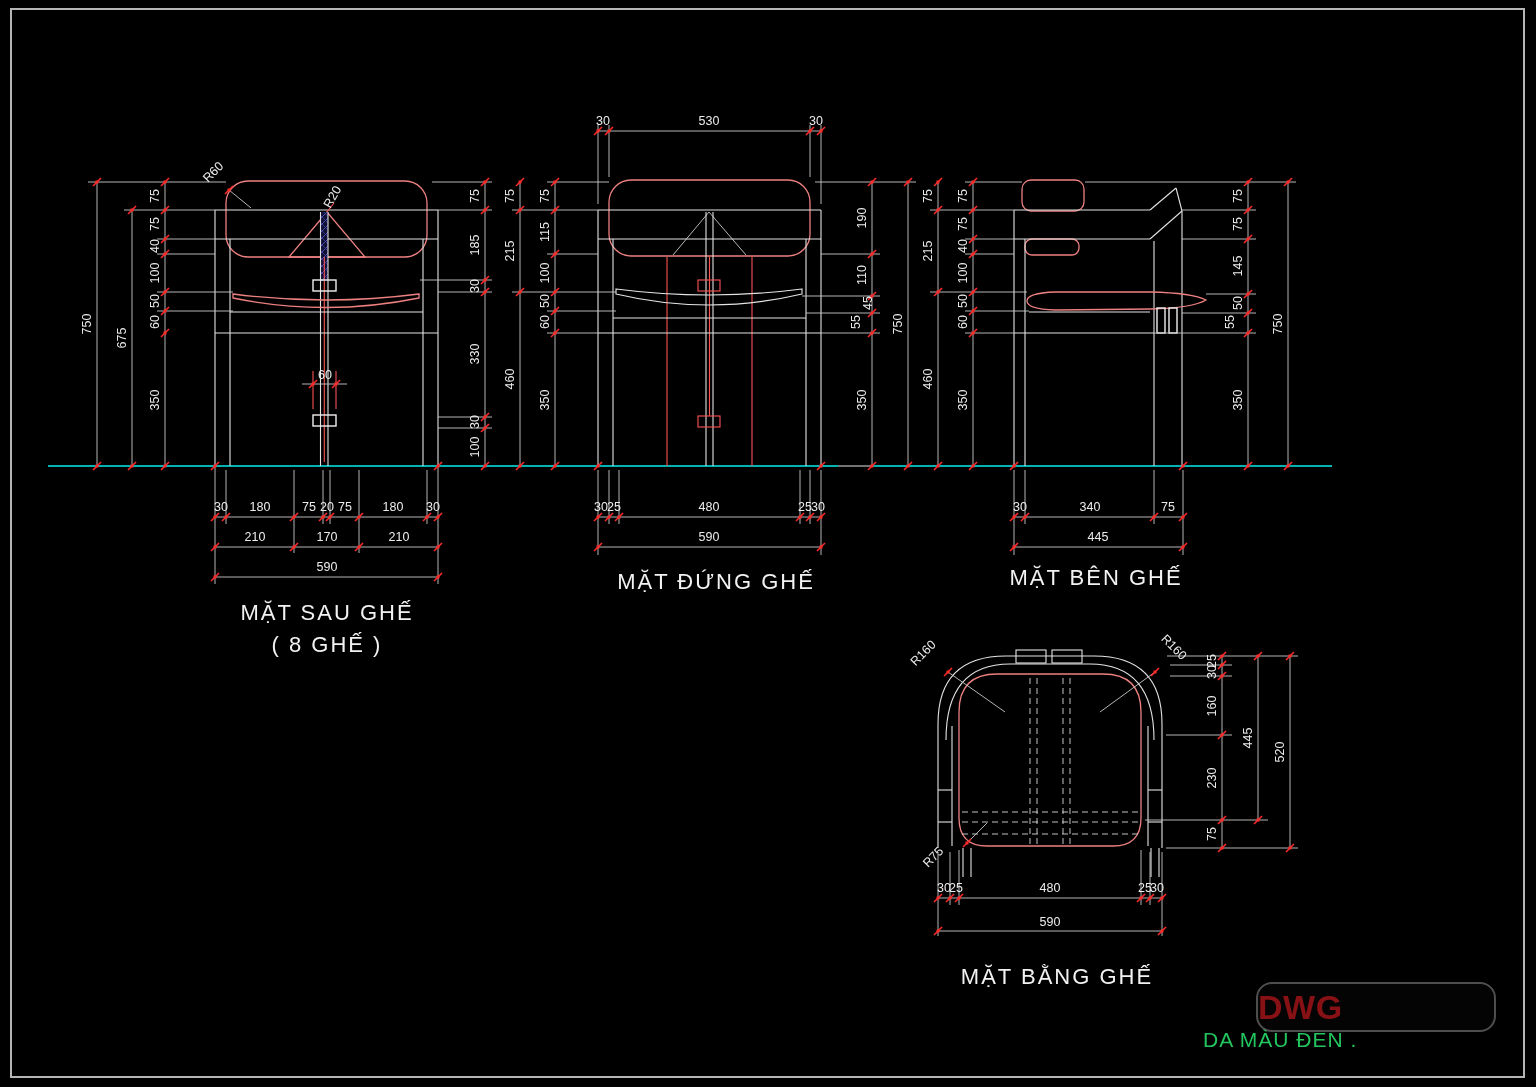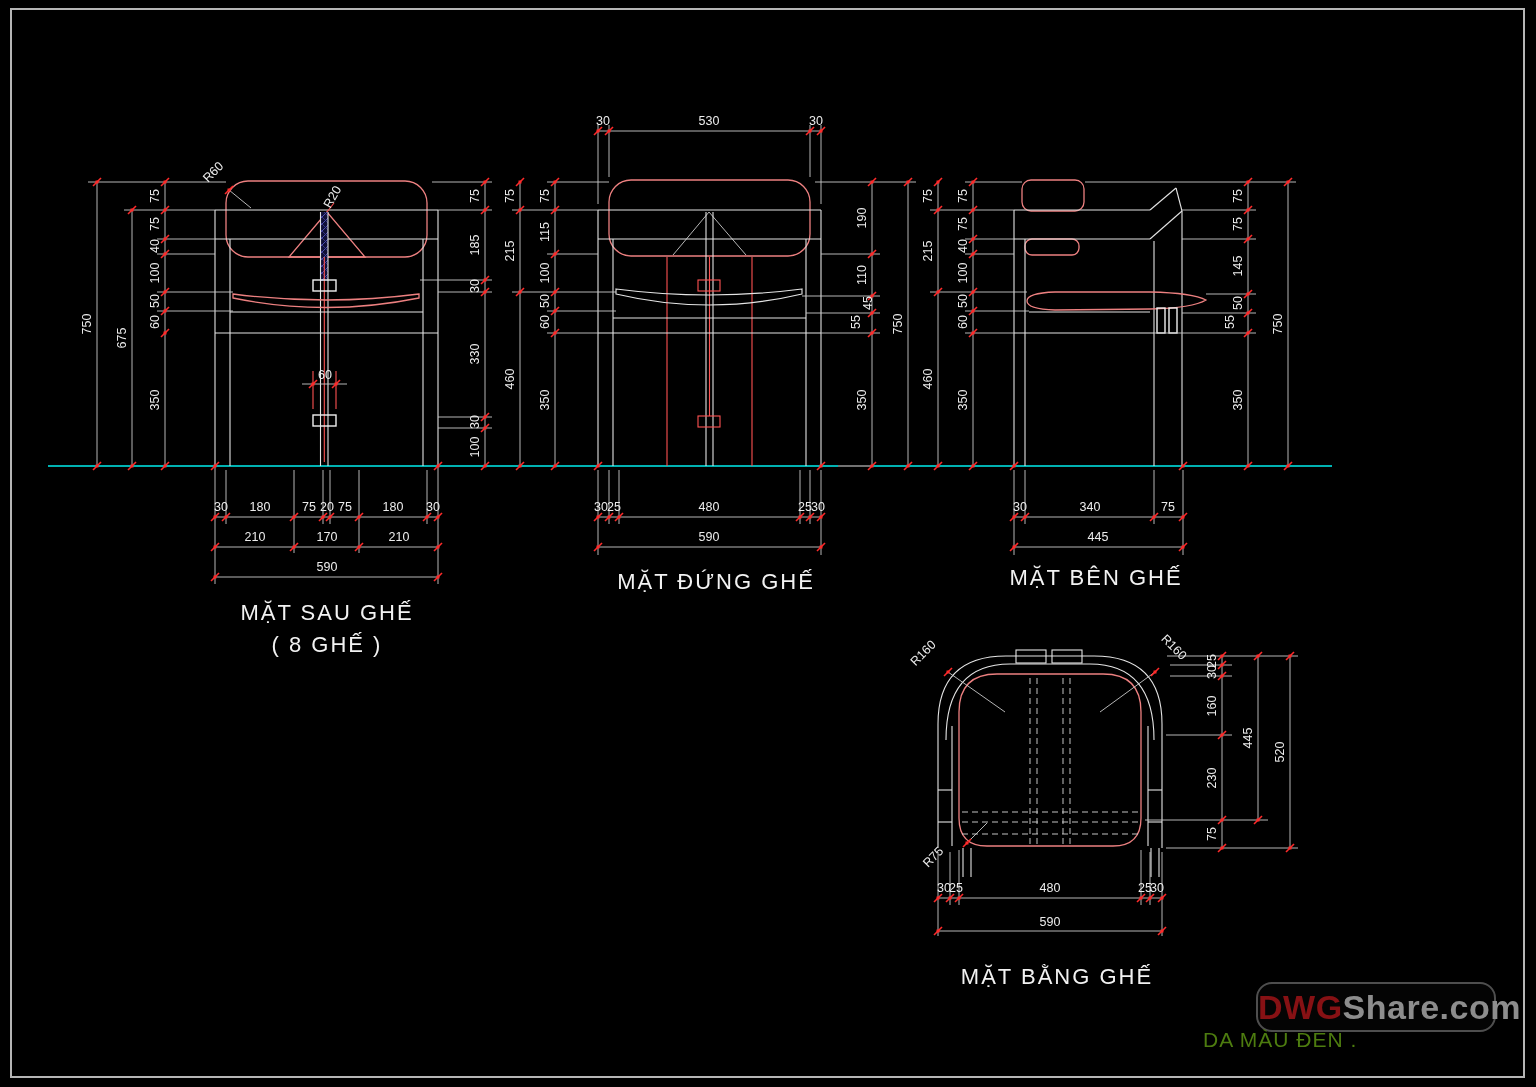--- a/index.html
+++ b/index.html
@@ -17,21 +17,21 @@
   .frame{stroke:#b5b5b5;stroke-width:2;fill:none;}
   text.dim{fill:#ececec;font-family:"Liberation Sans",sans-serif;font-size:12.5px;text-anchor:middle;}
   text.ttl{fill:#f2f2f2;font-family:"Liberation Sans",sans-serif;font-size:22px;letter-spacing:2px;text-anchor:middle;}
   text.rad{fill:#ececec;font-family:"Liberation Sans",sans-serif;font-size:12.5px;text-anchor:middle;}
   
   .wm{position:absolute;left:1256px;top:982px;width:236px;height:46px;
       border:2px solid #4e4e4e;border-radius:16px;display:flex;align-items:center;
       font-size:34px;font-weight:bold;letter-spacing:0.5px;background:rgba(10,10,10,0.4);}
   .wm .a{color:#871114;}
   .wm .b{color:#8d8d8d;}
-  .note{position:absolute;left:1203px;top:1028px;font-size:21px;color:#4d7c0f;letter-spacing:1px;}
+  .note{position:absolute;left:1203px;top:1028px;font-size:21px;color:#22c55e;letter-spacing:1px;}
 </style>
 </head>
 <body>
 
 <div class="stage">
 <svg width="1536" height="1087" viewBox="0 0 1536 1087">
 <defs>
   <pattern id="hx" width="7" height="7" patternUnits="userSpaceOnUse">
     <rect width="7" height="7" fill="#101038"></rect>
     <path d="M0,7 L7,0" stroke="#5356bd" stroke-width="0.9"></path>
@@ -488,17 +488,16 @@
     <text class="dim" x="1145" y="892">25</text>
     <text class="dim" x="1157" y="892">30</text>
     <text class="dim" x="1050" y="926">590</text>
     <text class="ttl" x="1057" y="984">MẶT BẰNG GHẾ</text>
   </g>
 </g>
 </svg>
 
 <div class="wm">
   <span class="a">DWG</span>
-      <span class="b">Share.com</span>
 </div>
 
 <div class="note">DA MÀU ĐEN .</div>
 </div>
 
 </body></html>

